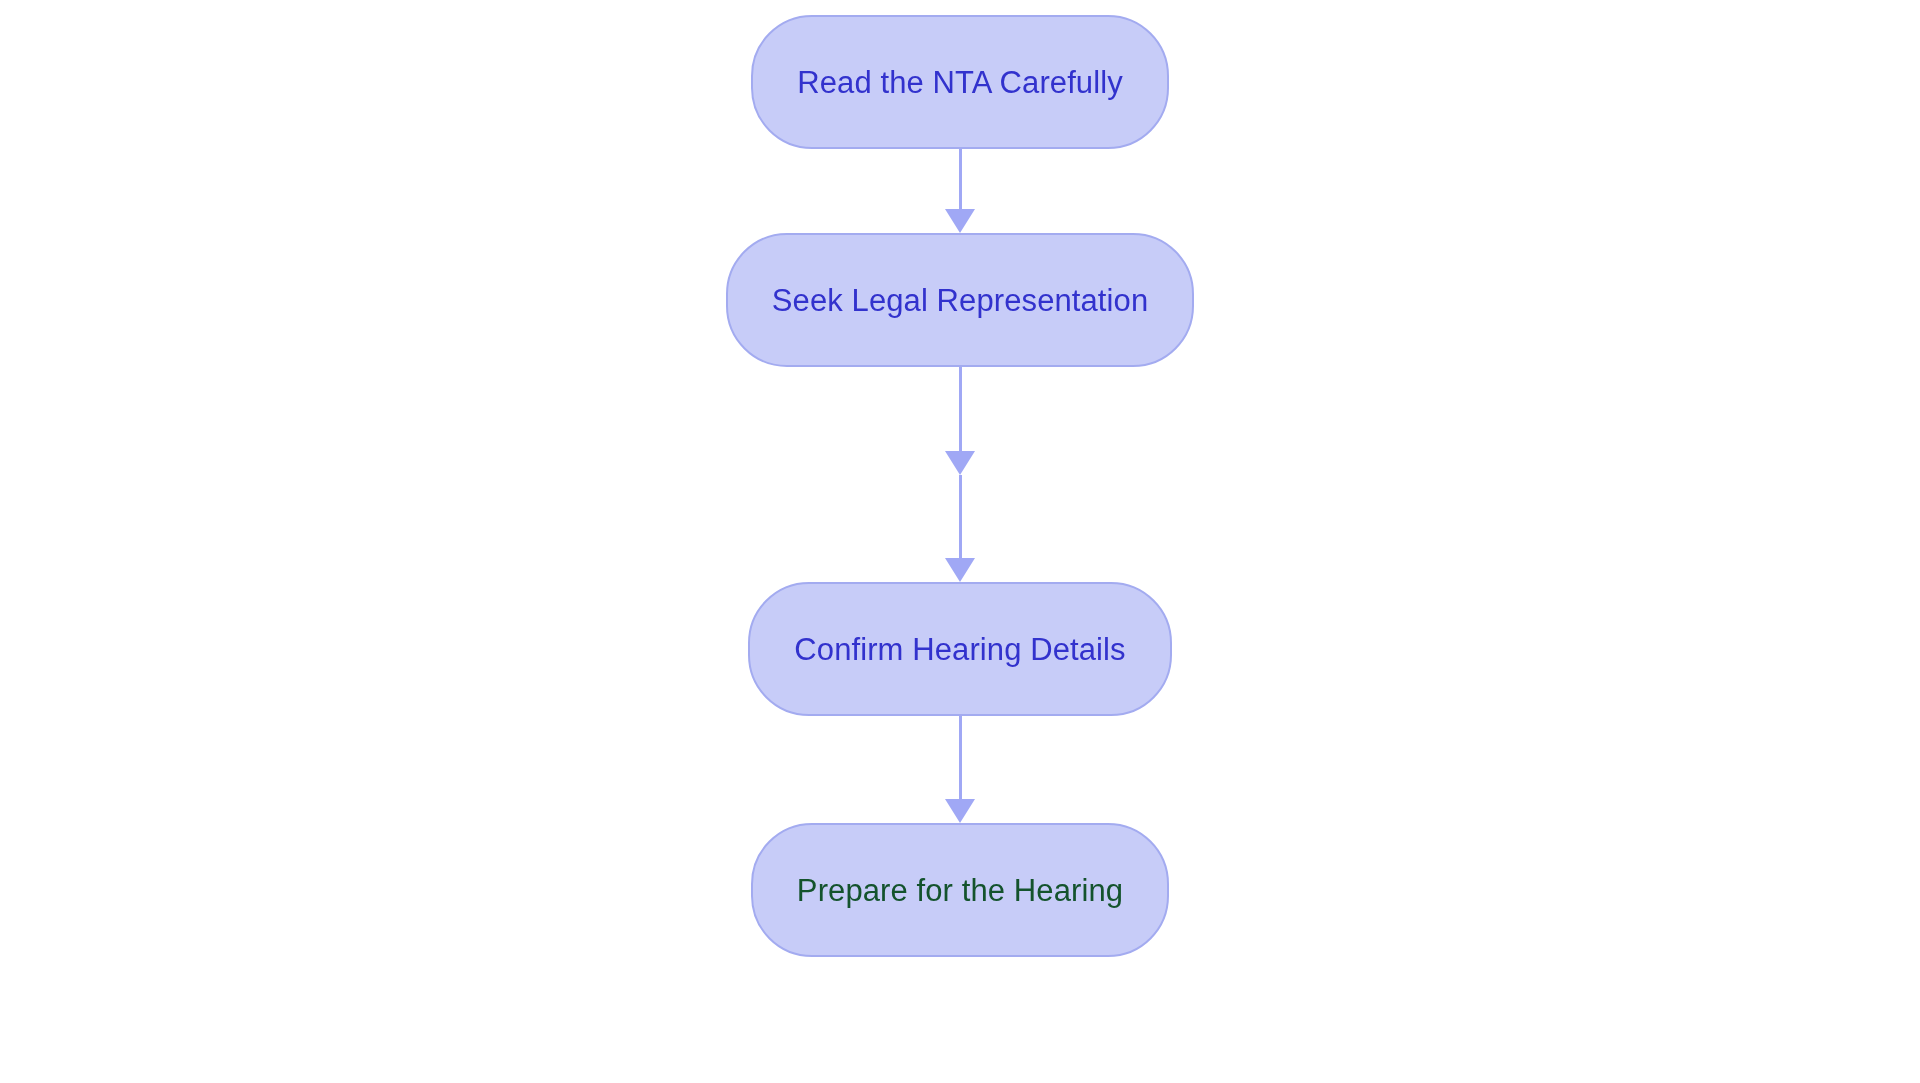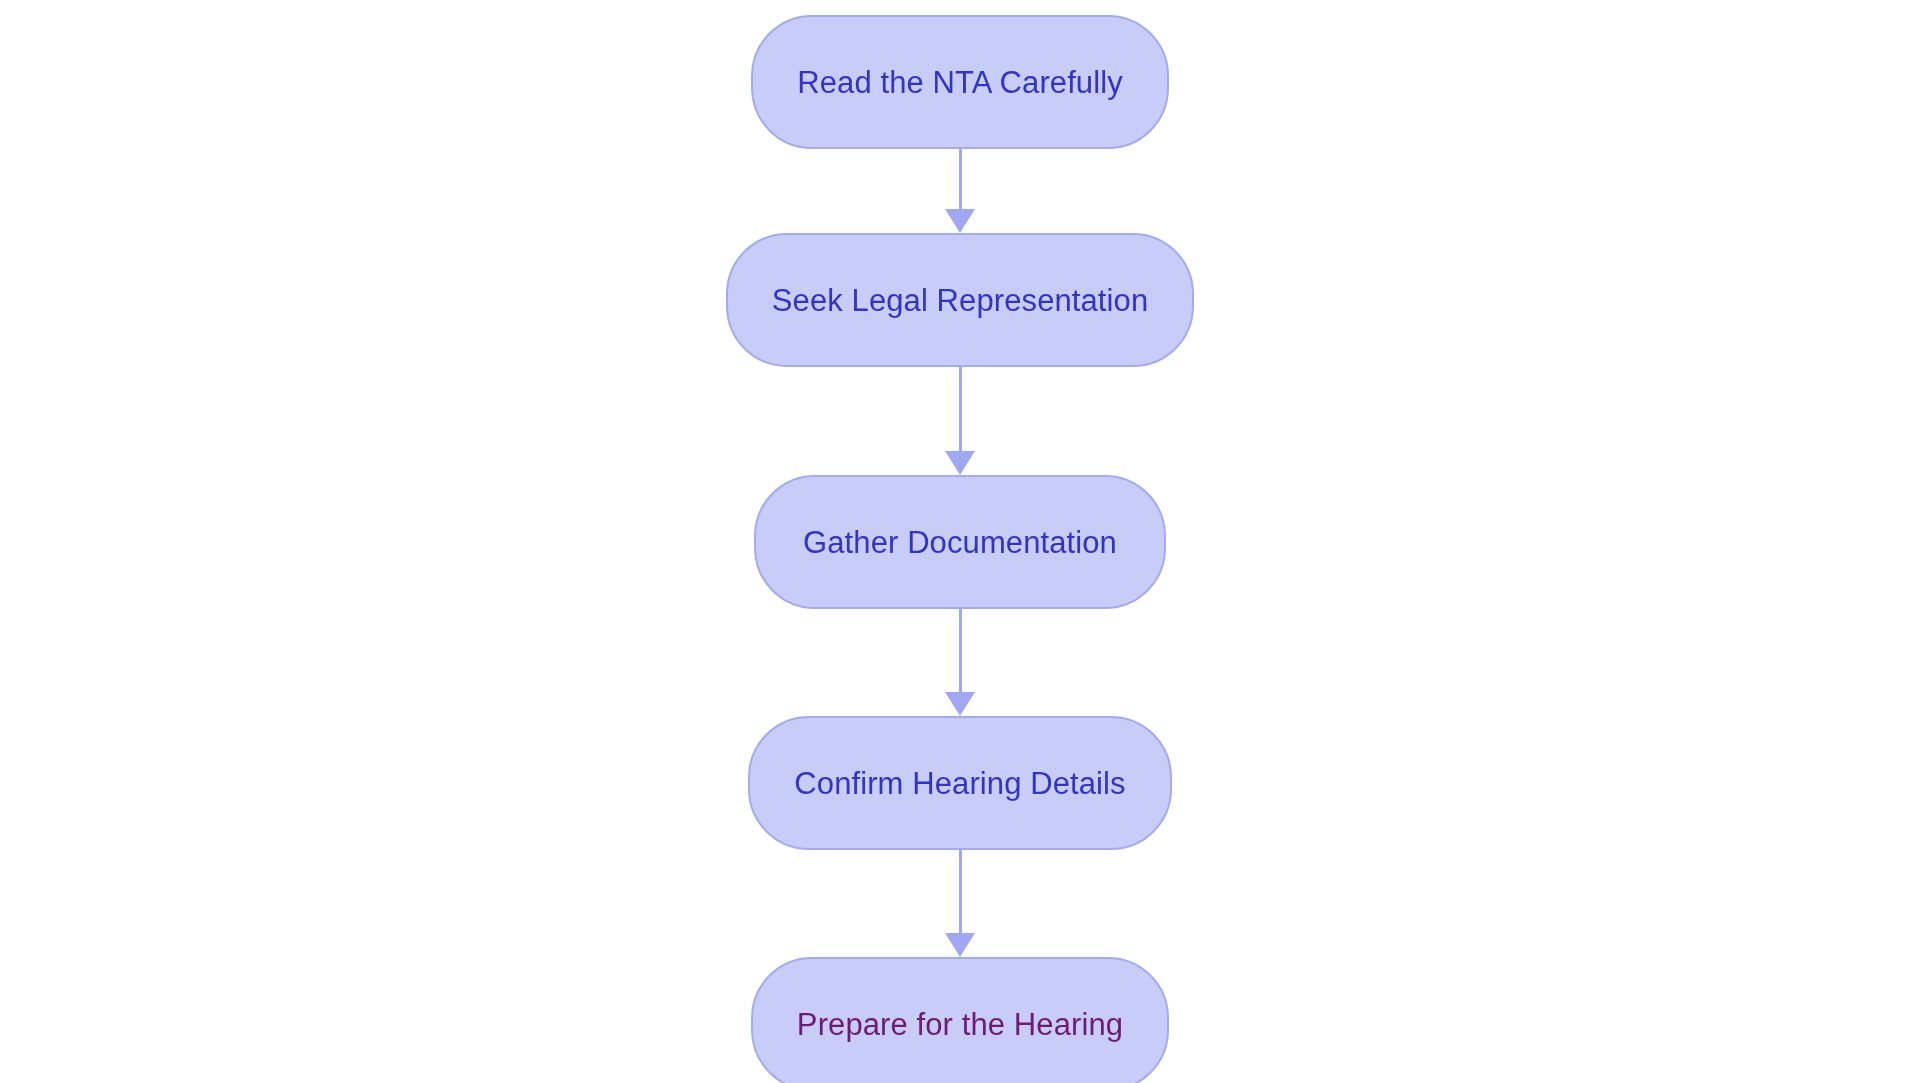--- a/index.html
+++ b/index.html
@@ -103,36 +103,33 @@
 
     <div class="node" style="background: rgb(199, 204, 248); border-color: rgb(163, 171, 240);">
       <span class="node-label" style="color: rgb(50, 50, 205);">Seek Legal Representation</span>
     </div>
 
     <div class="connector gap-2">
       <div class="shaft" style="background: rgb(160, 168, 245);"></div>
       <div class="head" style="border-top-color: rgb(160, 168, 245);"></div>
     </div>
 
-    <div class="node" style="background: rgb(199, 204, 248); border-color: rgb(163, 171, 240);">
-      <span class="node-label" style="color: rgb(50, 50, 205);">Gather Documentation</span>
-    </div>
 
     <div class="connector gap-3">
       <div class="shaft" style="background: rgb(160, 168, 245);"></div>
       <div class="head" style="border-top-color: rgb(160, 168, 245);"></div>
     </div>
 
     <div class="node" style="background: rgb(199, 204, 248); border-color: rgb(163, 171, 240);">
       <span class="node-label" style="color: rgb(50, 50, 205);">Confirm Hearing Details</span>
     </div>
 
     <div class="connector gap-4">
       <div class="shaft" style="background: rgb(160, 168, 245);"></div>
       <div class="head" style="border-top-color: rgb(160, 168, 245);"></div>
     </div>
 
     <div class="node" style="background: rgb(199, 204, 248); border-color: rgb(163, 171, 240);">
-      <span class="node-label" style="color: #701a75;">Prepare for the Hearing</span>
+      <span class="node-label" style="color: #14532d;">Prepare for the Hearing</span>
     </div>
 
   </div>
 </div>
 
 </body></html>

